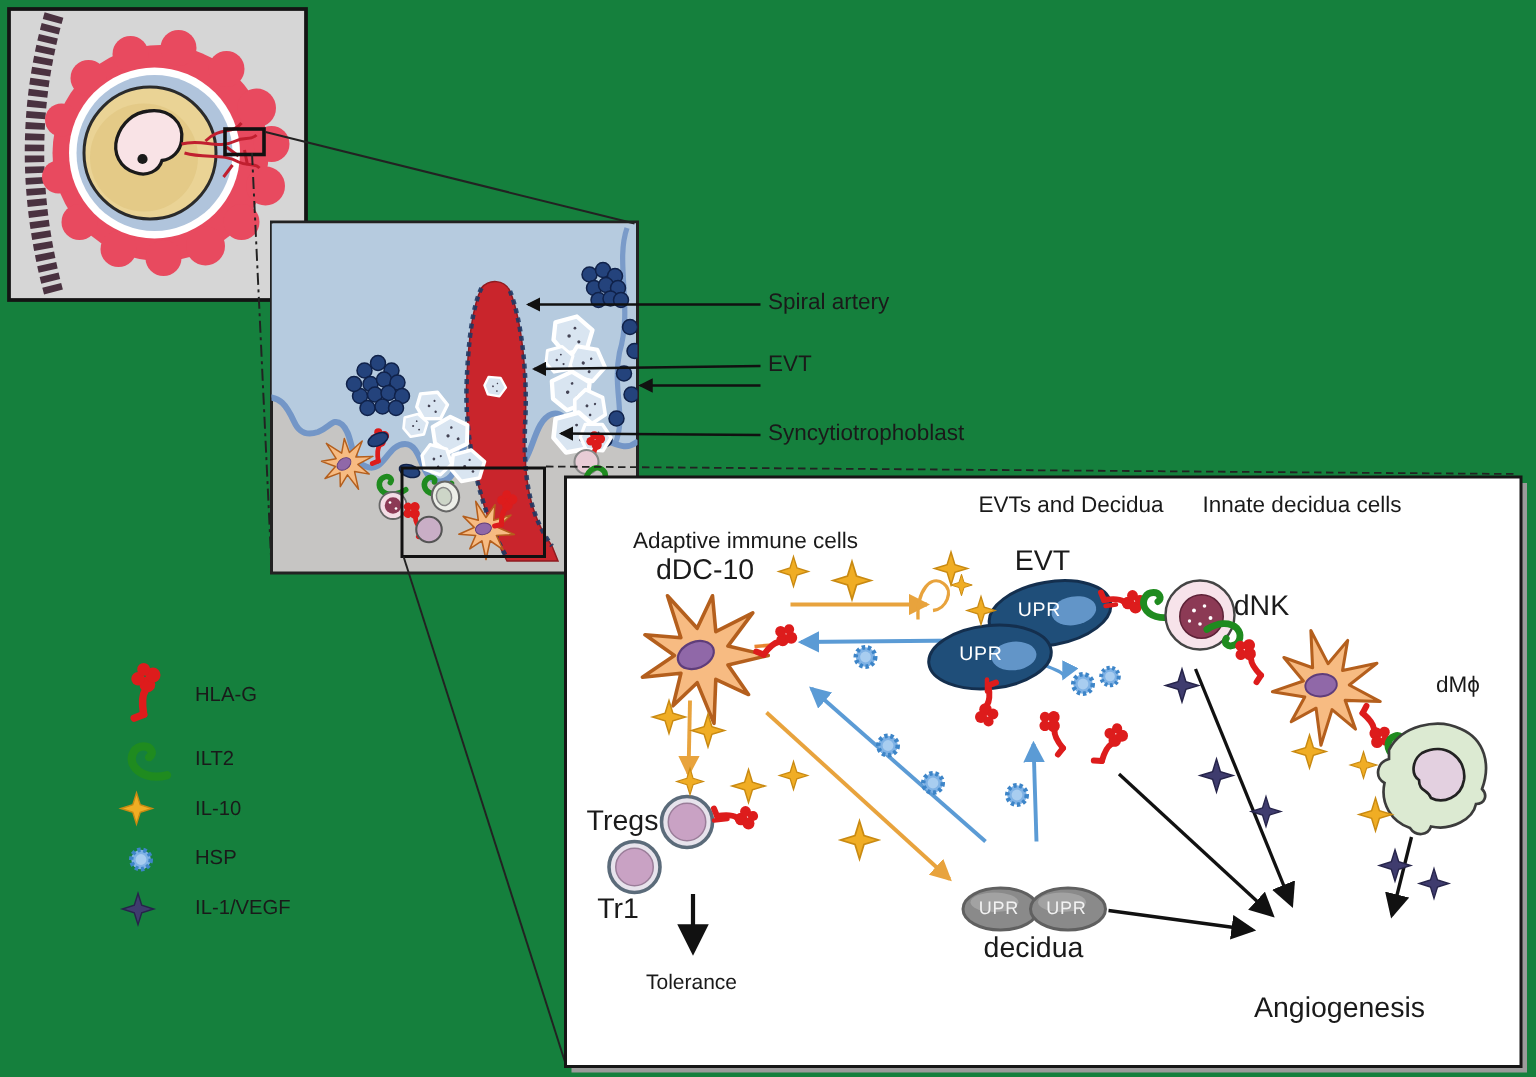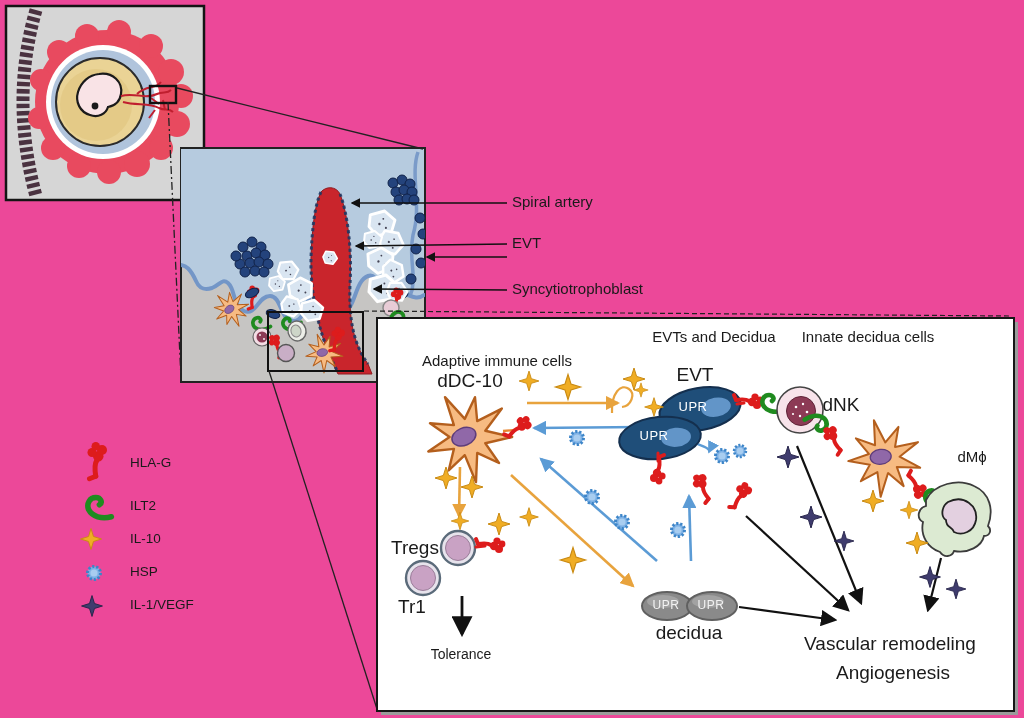--- a/index.html
+++ b/index.html
@@ -1,16 +1,16 @@
 <!DOCTYPE html>
 <html><head>
 <meta charset="utf-8">
 <style>
   html,body{margin:0;padding:0;background:#ffffff;}
-  .canvas{position:relative;width:1024px;height:718px;background:#ec4899;overflow:hidden;
+  .canvas{position:relative;width:1024px;height:718px;background:#15803d;overflow:hidden;
           font-family:"Liberation Sans",sans-serif;}
   .canvas > svg{position:absolute;left:0;top:0;}
   .lbl{position:absolute;color:#1a1a1a;white-space:nowrap;line-height:1.1;}
   .cx{transform:translateX(-50%);}
   .cc{transform:translate(-50%,-50%);}
   .f15{font-size:15px;}
   .f14{font-size:19px;}
   .f13{font-size:13.5px;}
   .f20{font-size:14px;}
   .f19{font-size:19px;}
@@ -371,15 +371,14 @@
 <div class="lbl f14 cx" style="left:415px;top:538px;">Tregs</div>
 <div class="lbl f14 cx" style="left:412px;top:597px;">Tr1</div>
 
 <div class="lbl upr cc" style="left:693px;top:407px;">UPR</div>
 <div class="lbl upr cc" style="left:654px;top:436px;">UPR</div>
 <div class="lbl upr-s cc" style="left:666px;top:606px;">UPR</div>
 <div class="lbl upr-s cc" style="left:711px;top:606px;">UPR</div>
 <div class="lbl f14 cx" style="left:689px;top:623px;">decidua</div>
 
 <div class="lbl f20 cx" style="left:461px;top:647px;">Tolerance</div>
-<div class="lbl f19 cx" style="left:890px;top:634px;">Vascular remodeling</div>
 <div class="lbl f19 cx" style="left:893px;top:663px;">Angiogenesis</div>
 </div>
 
 </body></html>

